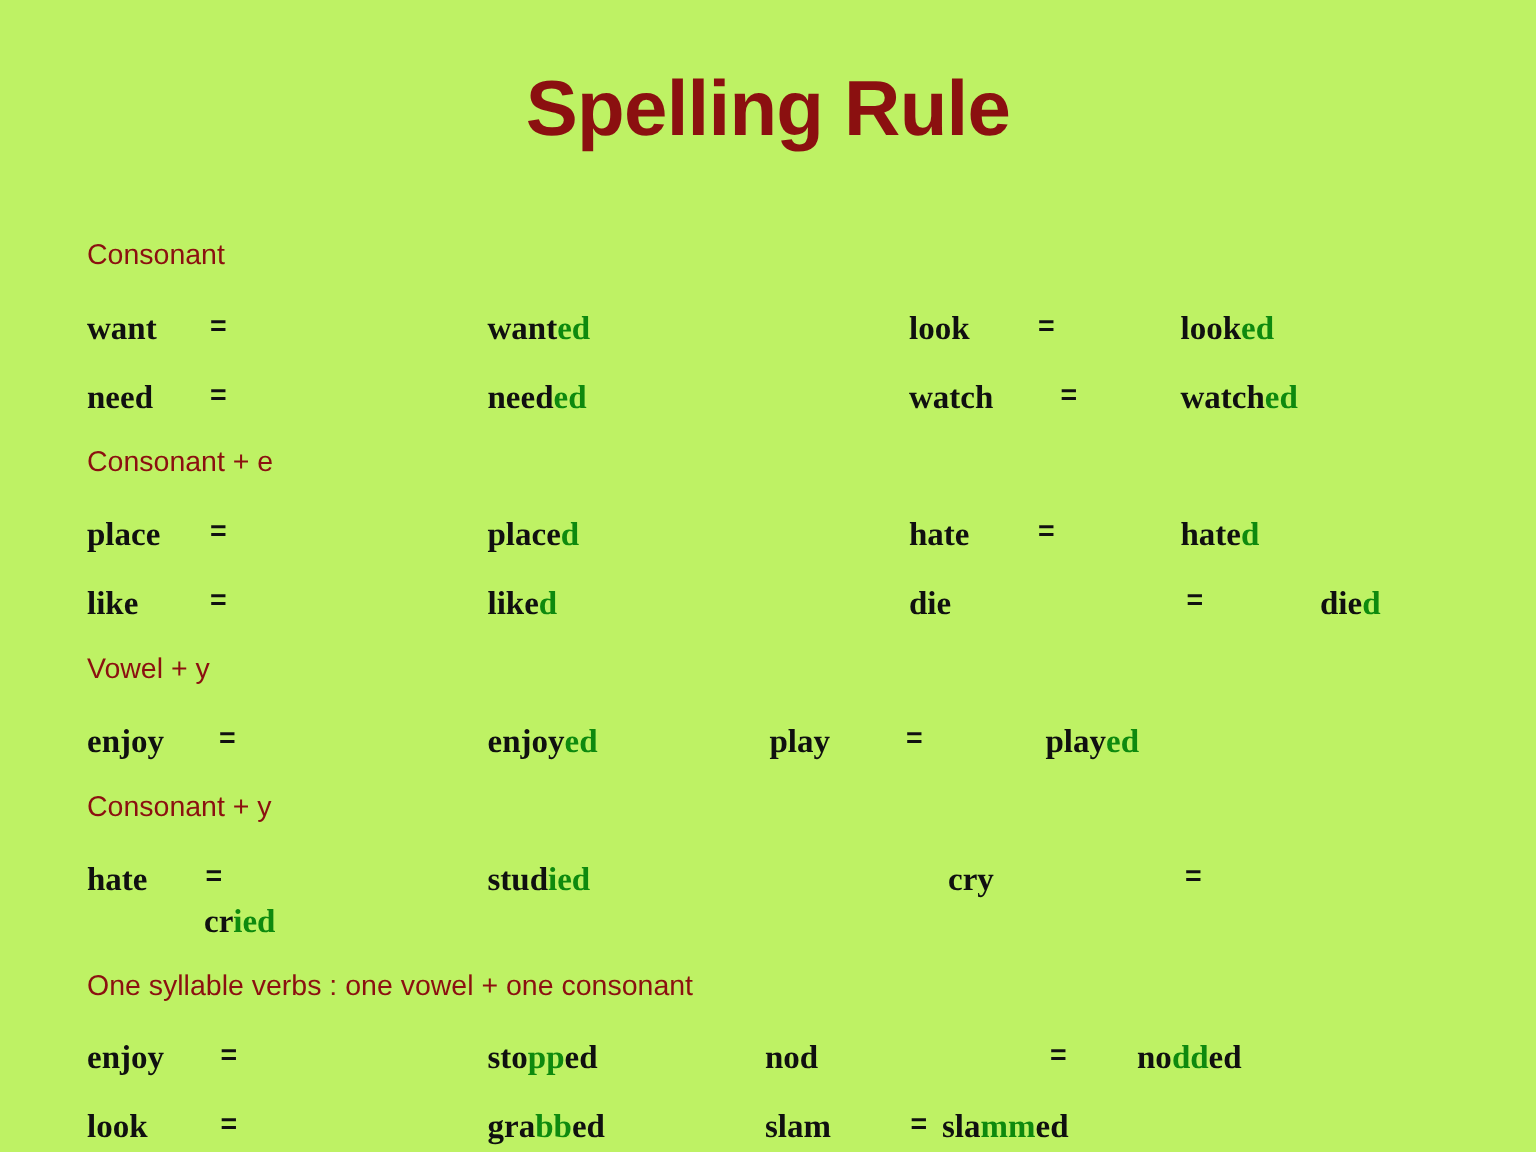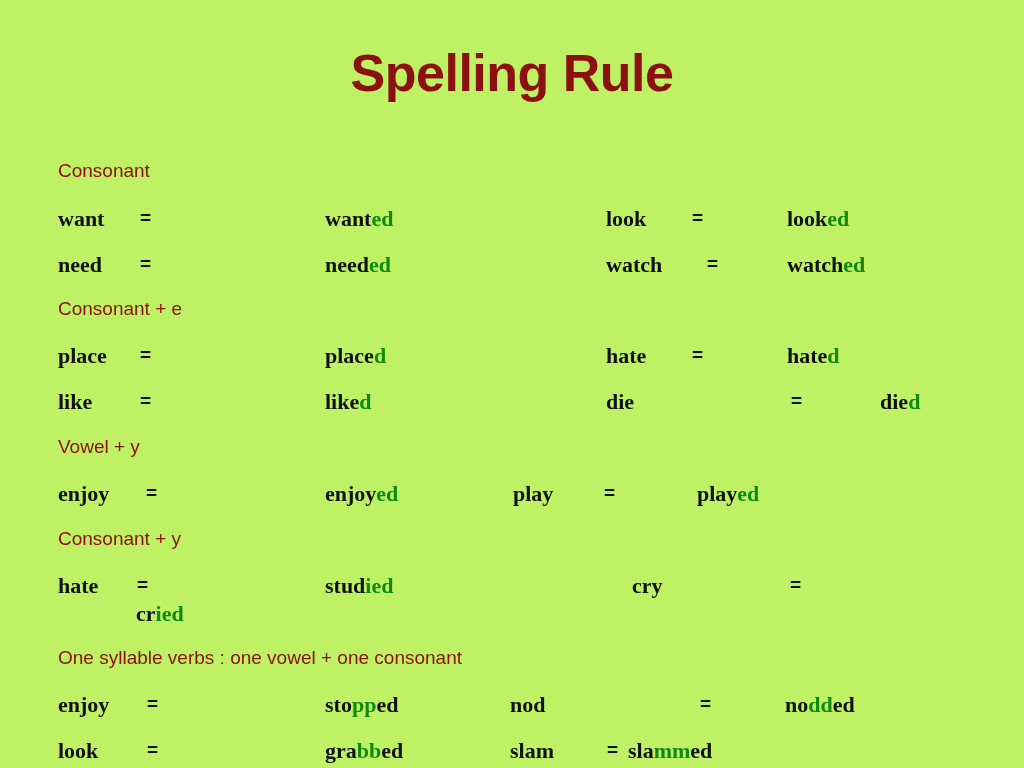--- a/index.html
+++ b/index.html
@@ -125,21 +125,21 @@
   <div class="eq" style="left:790px; top:575px;">=</div>
   <div class="cell" style="left:136px; top:603px;"><span>cr</span><span class="hl">ied</span></div>
 
   <div class="section-heading" style="left:58px; top:648px;">One syllable verbs : one vowel + one consonant</div>
 
   <div class="cell" style="left:58px; top:694px;">enjoy</div>
   <div class="eq" style="left:147px; top:694px;">=</div>
   <div class="cell" style="left:325px; top:694px;"><span>sto</span><span class="hl">pp</span><span>ed</span></div>
   <div class="cell" style="left:510px; top:694px;">nod</div>
   <div class="eq" style="left:700px; top:694px;">=</div>
-  <div class="cell" style="left:785px; top:694px;"><span>no</span><span class="hl">dd</span><span>ed</span></div>
+  <div class="cell" style="left:758px; top:694px;"><span>no</span><span class="hl">dd</span><span>ed</span></div>
 
   <div class="cell" style="left:58px; top:740px;">look</div>
   <div class="eq" style="left:147px; top:740px;">=</div>
   <div class="cell" style="left:325px; top:740px;"><span>gra</span><span class="hl">bb</span><span>ed</span></div>
   <div class="cell" style="left:510px; top:740px;">slam</div>
   <div class="eq" style="left:607px; top:740px;">=</div>
   <div class="cell" style="left:628px; top:740px;"><span>sla</span><span class="hl">mm</span><span>ed</span></div>
 
 </div>
 

